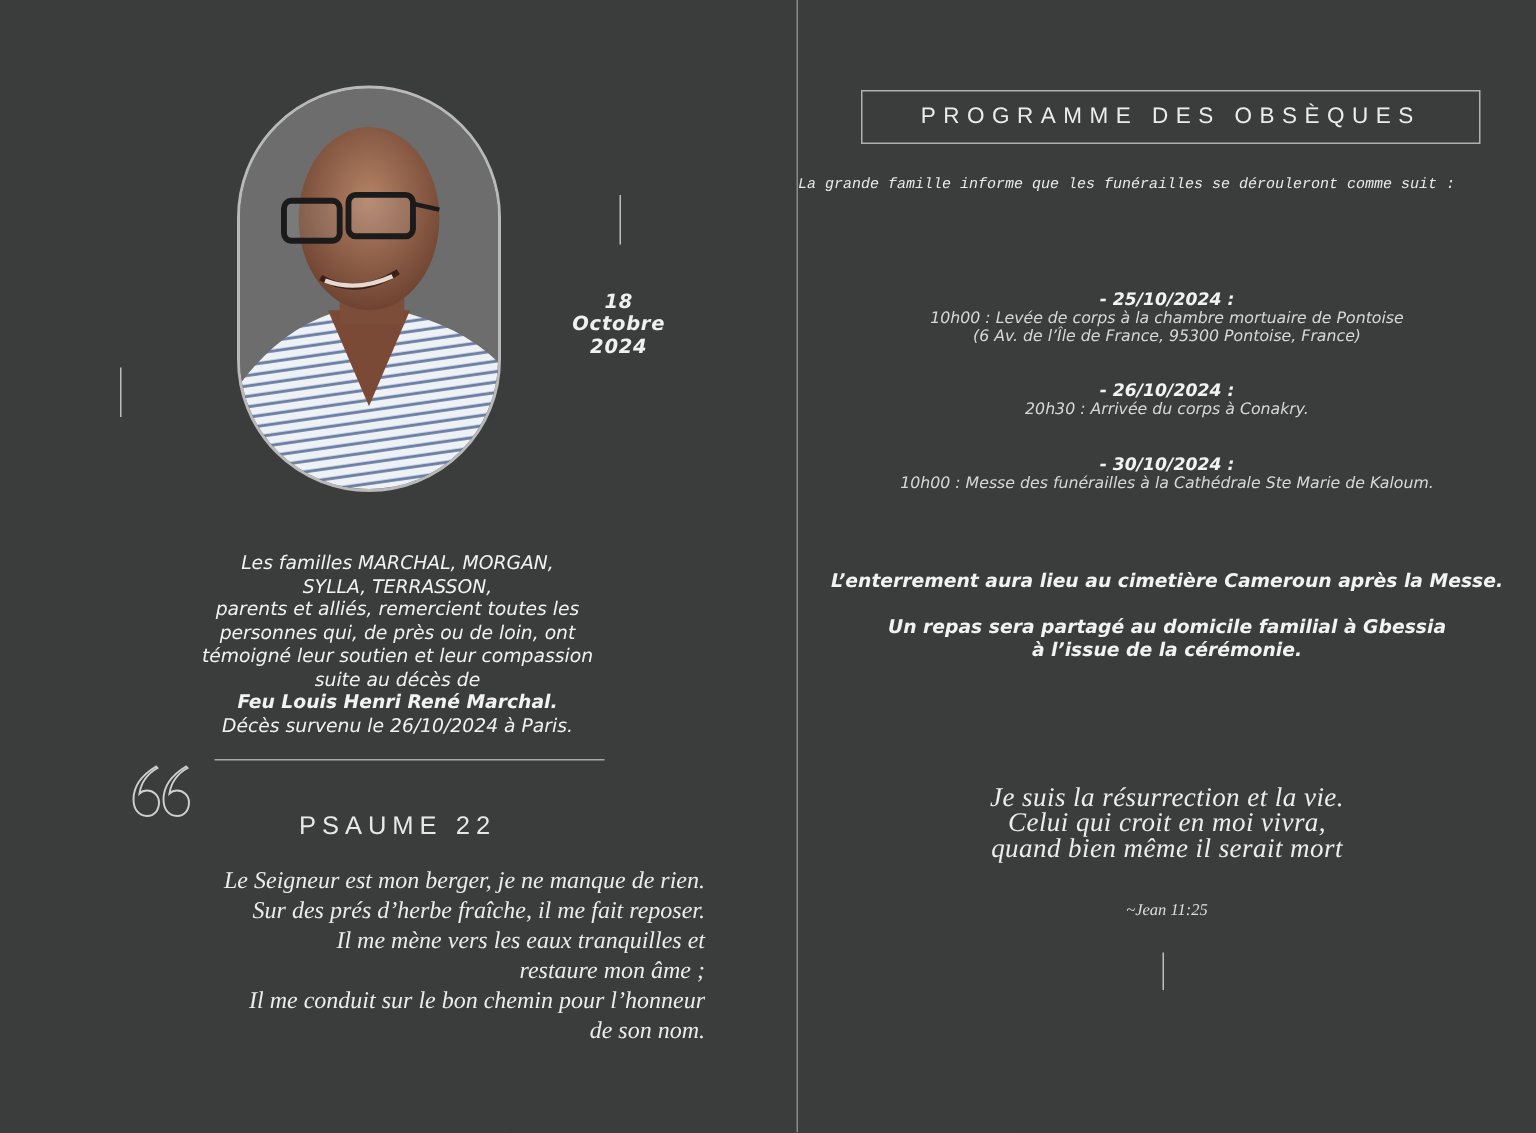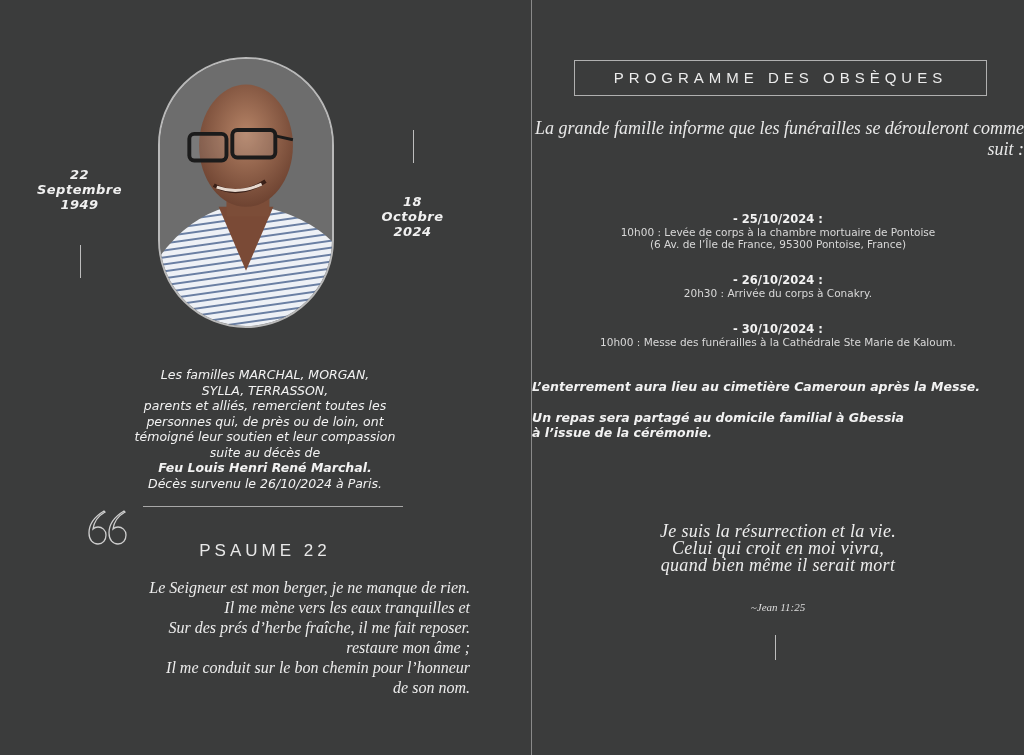--- a/index.html
+++ b/index.html
@@ -57,35 +57,34 @@
       font-size: 16px; line-height: 20px; color: #ececec;
     }
     
     .title-box {
       position: absolute; left: 42px; top: 60px; width: 413px; height: 36px;
       border: 1px solid #b0b0b0; text-align: center;
       font-family: "Liberation Sans", sans-serif; font-size: 15px; letter-spacing: 5px;
       line-height: 34px; color: #ececec;
     }
     .intro {
-      position: absolute; left: 0; top: 118px; width: 492px; text-align: right;
-      font-family: Liberation Serif, serif; font-style: italic; font-size: 18px; color: #e9e9e9;
+      position: absolute; left: 0; top: 118px; width: 492px; text-align: left;
+      font-family: Liberation Mono, monospace; font-style: italic; font-size: 10px; color: #e9e9e9;
     }
     .event {
       position: absolute; left: 0; width: 492px; text-align: center;
-      font-family: "DejaVu Sans", sans-serif; font-size: 10.5px; line-height: 12.5px;
+      font-family: "DejaVu Sans", sans-serif; font-style: italic; font-size: 10.5px; line-height: 12.5px;
       color: #d8d8d8;
-      margin-top: 20px;
     }
     .event .event-date { font-weight: bold; font-size: 11.5px; color: #f2f2f2; }
     .ev1 { top: 193px; }
     .ev2 { top: 254px; }
     .ev3 { top: 303px; }
     .notice {
-      position: absolute; left: 0; width: 492px; text-align: left;
+      position: absolute; left: 0; width: 492px; text-align: center;
       font-family: "DejaVu Sans", sans-serif; font-style: italic; font-weight: bold;
       font-size: 12.5px; line-height: 15px; color: #f2f2f2;
     }
     .notice-1 { top: 379px; }
     .notice-2 { top: 410px; }
     .verse {
       position: absolute; left: 0; top: 523px; width: 492px; text-align: center;
       font-family: "Liberation Serif", serif; font-style: italic; font-size: 18px; line-height: 17px;
       color: #ededed; letter-spacing: 0.3px;
     }
@@ -93,25 +92,20 @@
       position: absolute; left: 0; top: 601px; width: 492px; text-align: center;
       font-family: "Liberation Serif", serif; font-style: italic; font-size: 11px; color: #dedede;
     }
     .line { display: block; }
   </style>
 </head>
 <body>
 
 <div class="panel panel-left">
 
-  <div class="date date-birth">
-    <span class="line">22</span>
-    <span class="line">Septembre</span>
-    <span class="line">1949</span>
-  </div>
   <div class="vline vline-left"></div>
 
   <div class="photo-frame">
     <svg viewBox="0 0 176 271" preserveAspectRatio="none">
       <defs>
         <pattern id="stripes" width="10" height="7" patternUnits="userSpaceOnUse" patternTransform="rotate(-8)">
           <rect width="10" height="7" fill="#eef1f6"></rect>
           <rect y="3" width="10" height="2" fill="#6a7fa3"></rect>
         </pattern>
         <radialGradient id="skin" cx="50%" cy="40%" r="60%">
@@ -158,22 +152,22 @@
   <div class="hr-left"></div>
 
   <svg class="quote-icon" viewBox="0 0 46 40">
     <path d="M18 4 C8 10 3 18 3 26 C3 33 7 37 12 37 C17 37 20 33 20 28 C20 23 16 20 12 20 C10 20 8 21 7 22 C8 15 12 9 19 5 Z" fill="none" stroke="#cfcfcf" stroke-width="1.3"></path>
     <path d="M38 4 C28 10 23 18 23 26 C23 33 27 37 32 37 C37 37 40 33 40 28 C40 23 36 20 32 20 C30 20 28 21 27 22 C28 15 32 9 39 5 Z" fill="none" stroke="#cfcfcf" stroke-width="1.3"></path>
   </svg>
 
   <div class="psalm-title">PSAUME 22</div>
   <div class="psalm-text">
     <span class="line">Le Seigneur est mon berger, je ne manque de rien.</span>
+    <span class="line">Sur des prés d’herbe fraîche, il me fait reposer.</span>
     <span class="line">Il me mène vers les eaux tranquilles et</span>
-    <span class="line">Sur des prés d’herbe fraîche, il me fait reposer.</span>
     <span class="line">restaure mon âme ;</span>
     <span class="line">Il me conduit sur le bon chemin pour l’honneur</span>
     <span class="line">de son nom.</span>
   </div>
 </div>
 
 <div class="fold"></div>
 
 <div class="panel panel-right">
   <div class="title-box">PROGRAMME DES OBSÈQUES</div>

